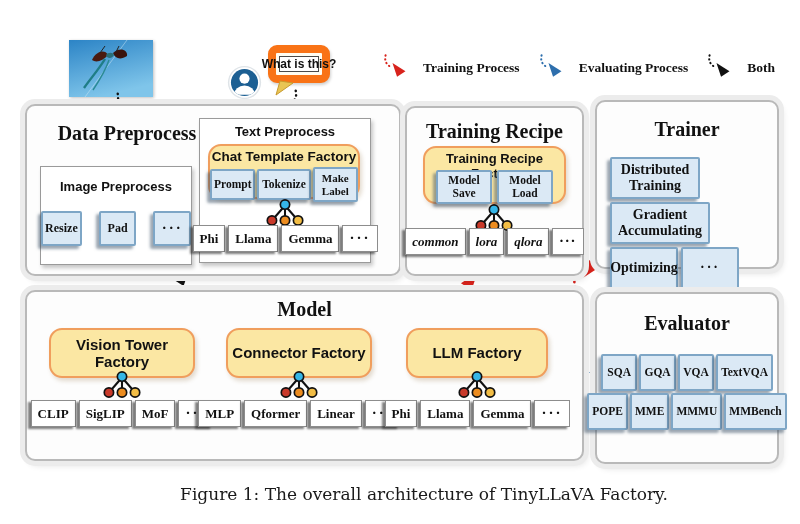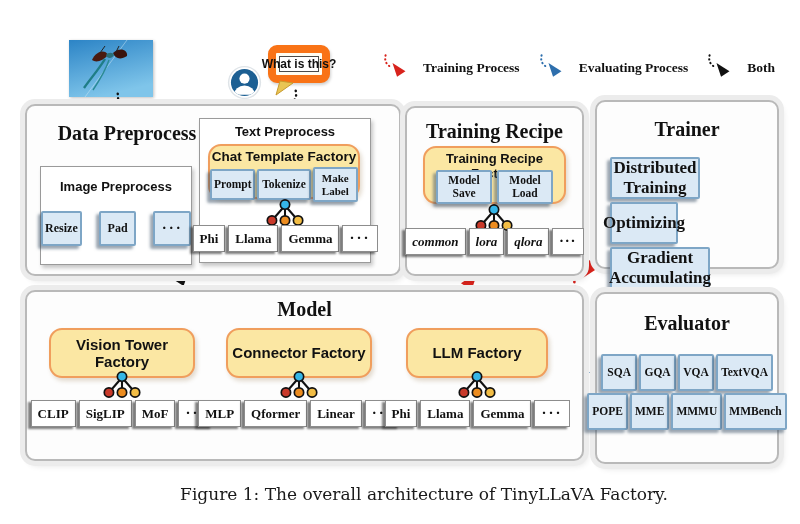--- a/index.html
+++ b/index.html
@@ -69,21 +69,21 @@
   .recipefactory .ftitle{margin-top:3px;font-size:13px;}
   .recipefactory .cells{position:absolute;left:0;top:22px;width:100%;display:flex;gap:5px;justify-content:center;}
   .recipefactory .bluecell{width:52px;height:30px;font-size:11.5px;}
   .p-recipe .tree{left:64px;top:96px;}
   .p-recipe .implrow{left:0;top:120px;width:100%;font-style:italic;}
 
   
   .p-trainer{left:595px;top:100px;width:180px;height:165px;}
   .p-trainer .ptitle{left:0;top:16px;width:100%;}
   .trainer-cells{position:absolute;left:13px;top:55px;width:156px;display:flex;flex-wrap:wrap;gap:3px;}
-  .trainer-cells .bluecell{height:38px;font-size:17px;}
+  .trainer-cells .bluecell{height:38px;font-size:14px;}
   .tc0{width:86px;} .tc1{width:64px;} .tc2{width:96px;} .tc3{width:54px;}
 
   
   .p-model{left:25px;top:290px;width:555px;height:167px;}
   .p-model .ptitle{left:0;top:6px;width:100%;}
   .mgroup{position:absolute;top:36px;display:flex;flex-direction:column;align-items:center;}
   .mg0{left:22px;width:146px;} .mg1{left:199px;width:146px;} .mg2{left:379px;width:142px;}
   .mfactory{width:100%;height:50px;box-sizing:border-box;display:flex;align-items:center;justify-content:center;
             text-align:center;font:bold 15px "Liberation Sans",sans-serif;line-height:1.15;}
   .mgroup .tree{position:static;margin-top:-7px;}
@@ -251,22 +251,22 @@
       <div class="implcell">lora</div>
       <div class="implcell">qlora</div>
       <div class="implcell dots">···</div>
     </div>
   </div>
 
   <div class="panel p-trainer">
     <div class="ptitle">Trainer</div>
     <div class="trainer-cells">
       <div class="bluecell tc0">Distributed Training</div>
+      <div class="bluecell tc2">Gradient Accumulating</div>
       <div class="bluecell tc1">Optimizing</div>
-      <div class="bluecell tc2">Gradient Accumulating</div>
       <div class="bluecell tc3 dots">···</div>
     </div>
   </div>
 
   <div class="panel p-model">
     <div class="ptitle">Model</div>
 
     <div class="mgroup mg0">
       <div class="factory mfactory">Vision Tower Factory</div>
       <svg class="tree">

